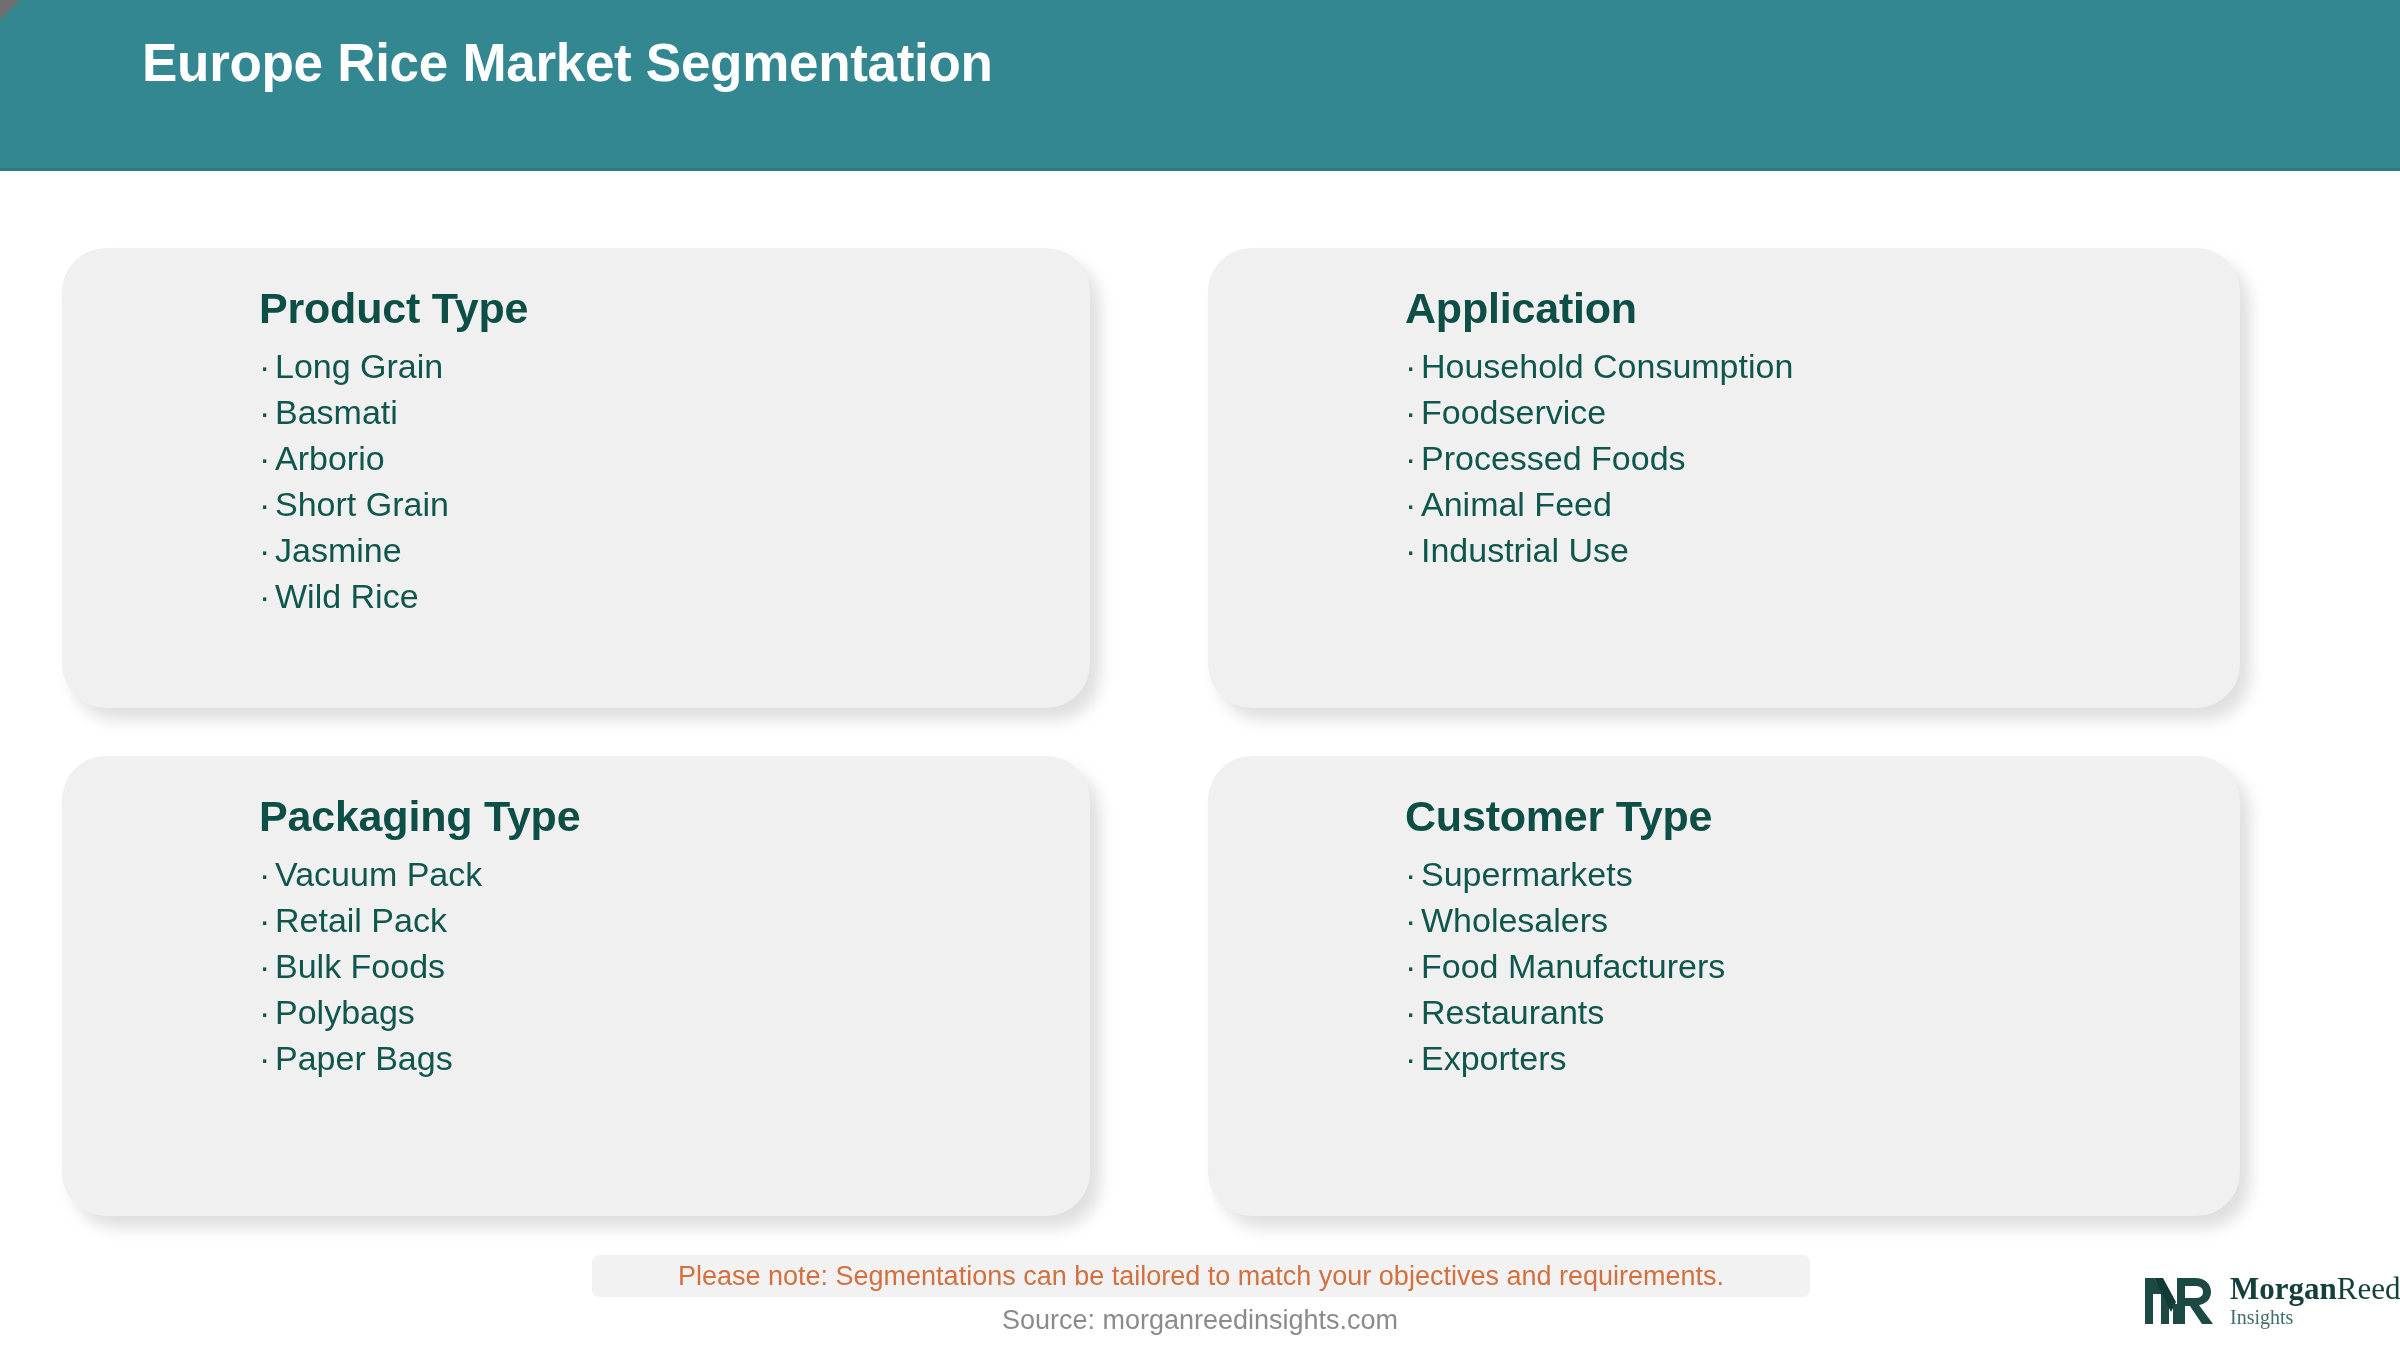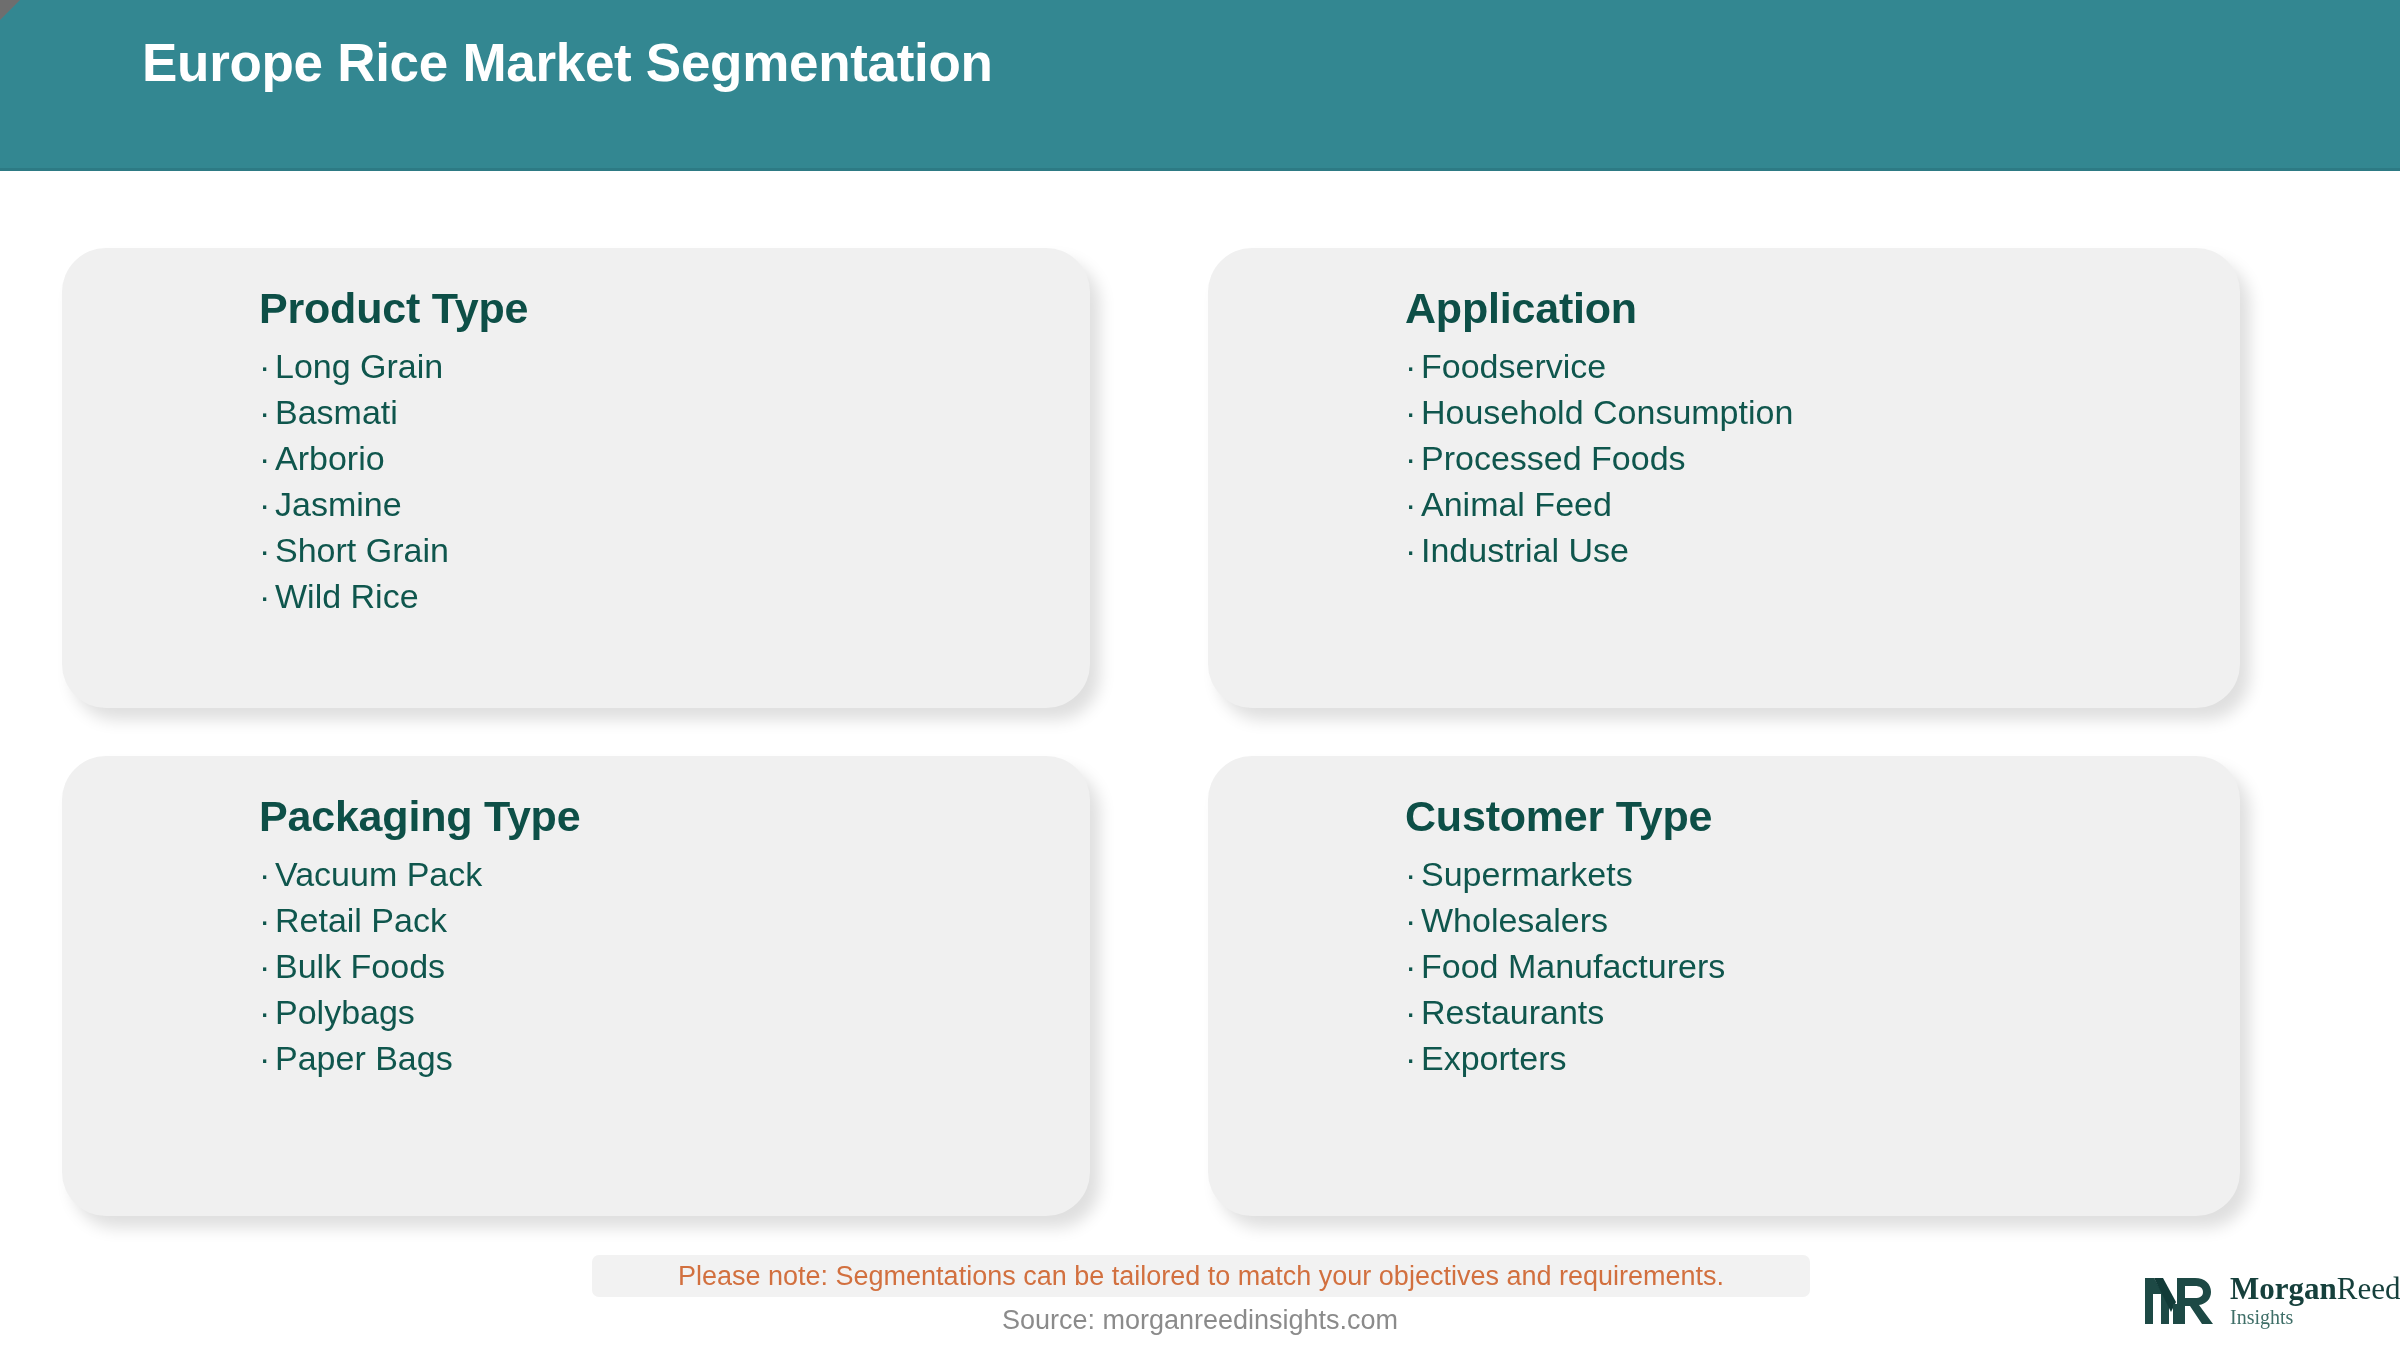--- a/index.html
+++ b/index.html
@@ -181,33 +181,33 @@
 
 <div class="cards">
 
   <div class="card pos-0">
     <div class="card-inner">
       <div class="card-title">Product Type</div>
       <ul class="card-list">
         <li><span class="bullet-mark">·</span><span>Long Grain</span></li>
         <li><span class="bullet-mark">·</span><span>Basmati</span></li>
         <li><span class="bullet-mark">·</span><span>Arborio</span></li>
+        <li><span class="bullet-mark">·</span><span>Short Grain</span></li>
         <li><span class="bullet-mark">·</span><span>Jasmine</span></li>
-        <li><span class="bullet-mark">·</span><span>Short Grain</span></li>
         <li><span class="bullet-mark">·</span><span>Wild Rice</span></li>
       </ul>
     </div>
   </div>
 
   <div class="card pos-1">
     <div class="card-inner">
       <div class="card-title">Application</div>
       <ul class="card-list">
+        <li><span class="bullet-mark">·</span><span>Household Consumption</span></li>
         <li><span class="bullet-mark">·</span><span>Foodservice</span></li>
-        <li><span class="bullet-mark">·</span><span>Household Consumption</span></li>
         <li><span class="bullet-mark">·</span><span>Processed Foods</span></li>
         <li><span class="bullet-mark">·</span><span>Animal Feed</span></li>
         <li><span class="bullet-mark">·</span><span>Industrial Use</span></li>
       </ul>
     </div>
   </div>
 
   <div class="card pos-2">
     <div class="card-inner">
       <div class="card-title">Packaging Type</div>

